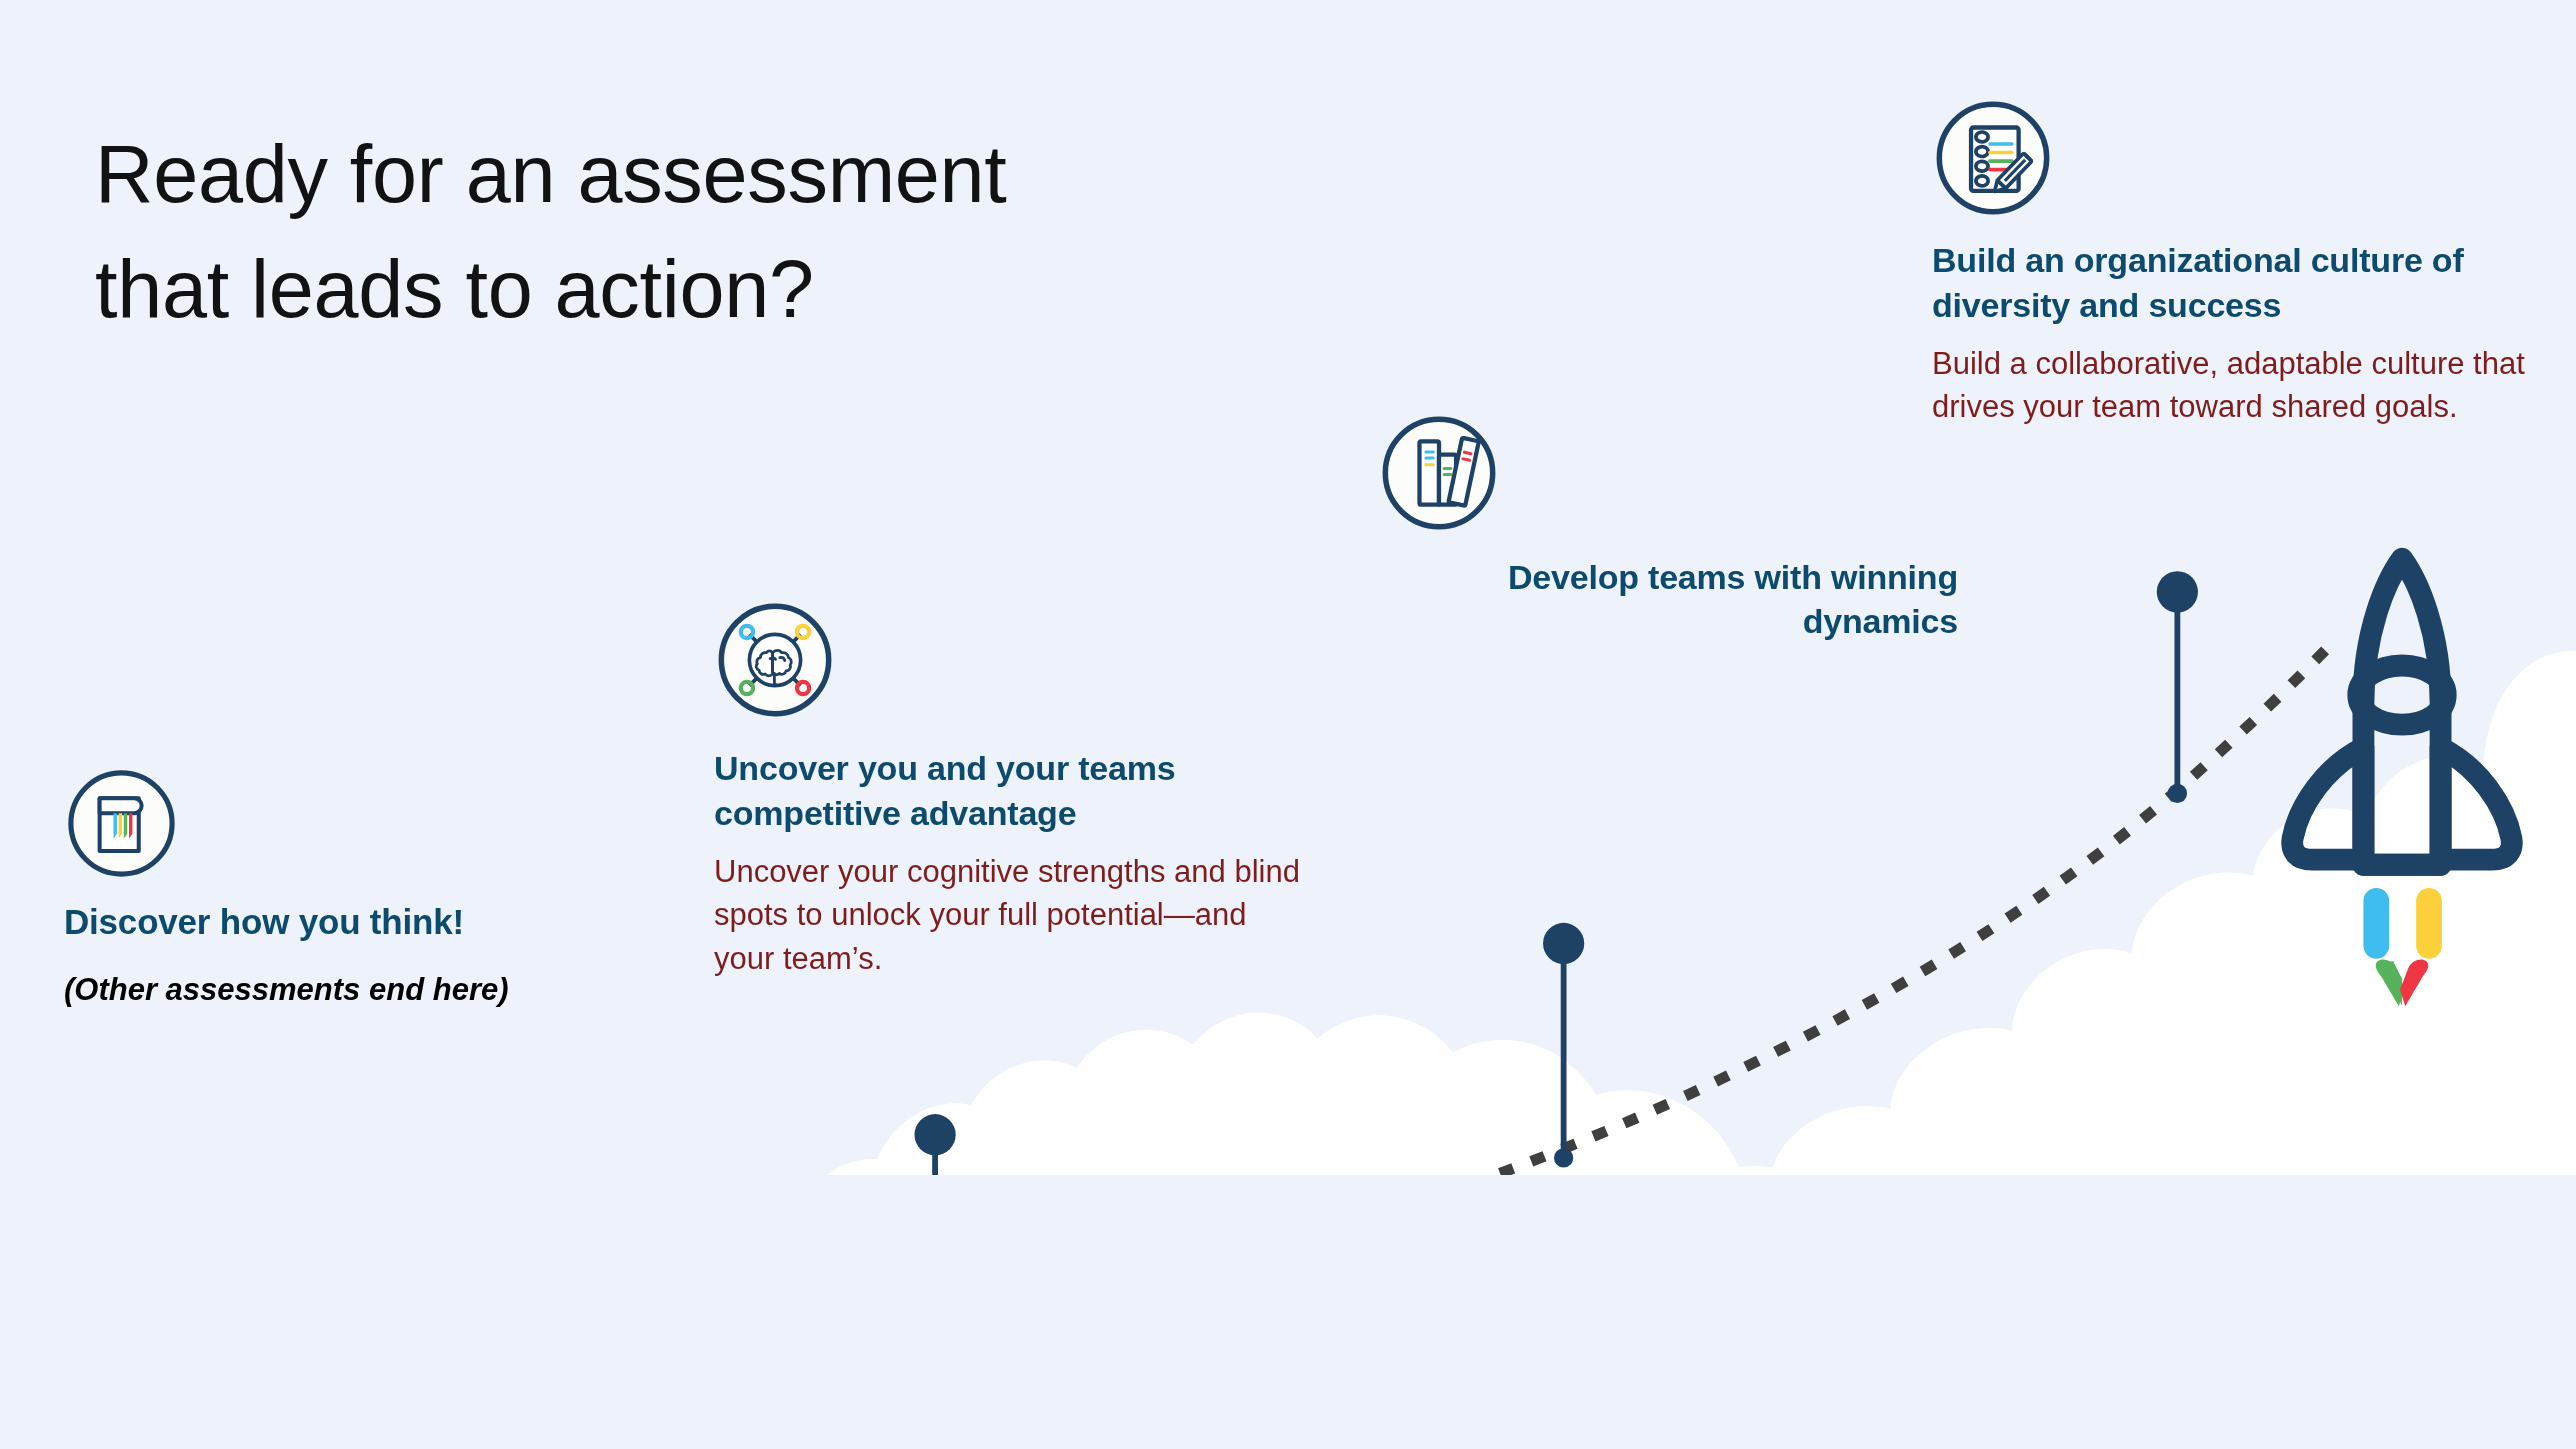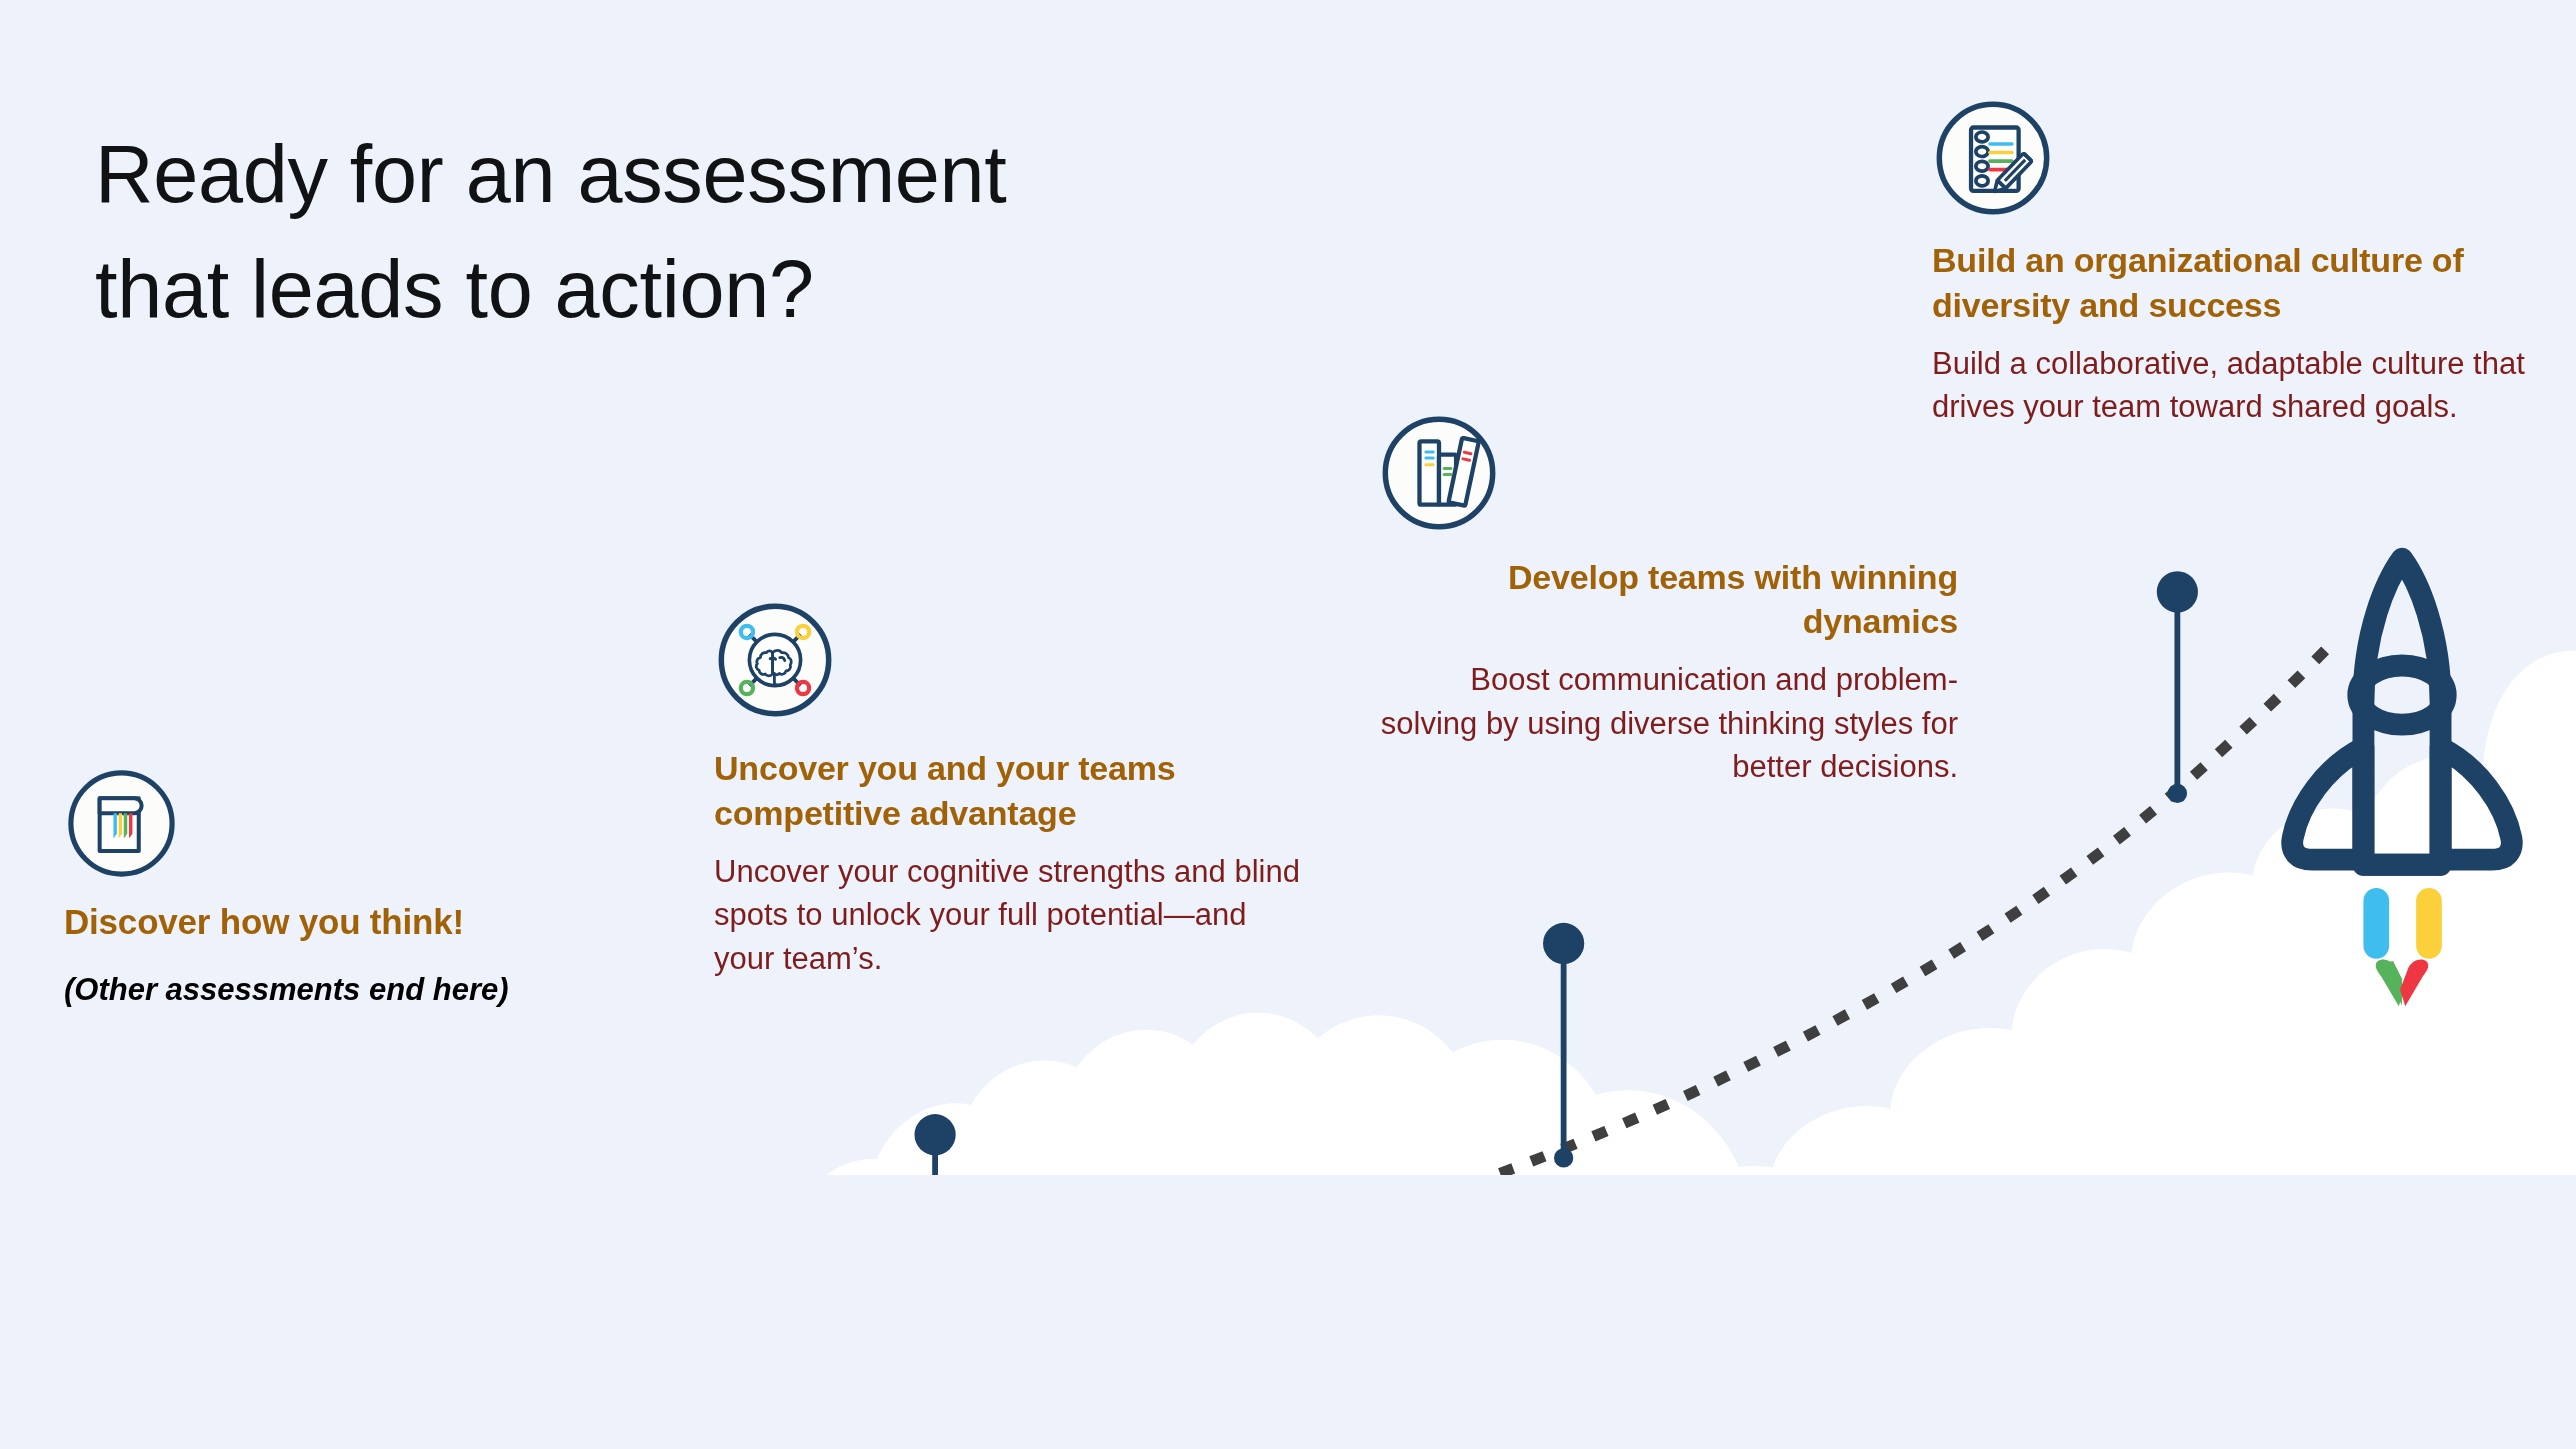--- a/index.html
+++ b/index.html
@@ -61,21 +61,21 @@
     width: 129px;
     height: 129px;
     margin-bottom: 18px;
   }
   .ms-icon-wrap svg { display: block; width: 129px; height: 129px; }
 
   .ms-title {
     font-size: 34px;
     font-weight: bold;
     line-height: 1.32;
-    color: #a16207;
+    color: #0c4a6e;
     margin: 0 0 14px 0;
     letter-spacing: -0.2px;
   }
   .ms-desc {
     font-size: 31px;
     line-height: 1.40;
     color: #7f1d1d;
     margin: 0;
     font-weight: 400;
   }
@@ -282,21 +282,20 @@
         <rect x="106" y="90" width="16" height="5" rx="2.5" fill="#56b25b"></rect>
         <rect x="106" y="100" width="16" height="5" rx="2.5" fill="#56b25b"></rect>
         <g transform="rotate(12 140 100)">
           <rect x="132" y="64" width="16" height="5" rx="2.5" fill="#ee3742"></rect>
           <rect x="132" y="75" width="16" height="5" rx="2.5" fill="#ee3742"></rect>
         </g>
       </svg>
     </div>
 
     <div class="ms-title">Develop teams with winning dynamics</div>
-    <p class="ms-desc">Boost communication and problem-solving by using diverse thinking styles for better decisions.</p>
   </div>
 
   <div class="milestone" id="milestone-4">
 
     <div class="ms-icon-wrap">
       <svg viewBox="0 0 200 200">
         <circle cx="100" cy="100" r="88" fill="#fcfcfb" stroke="#1e4166" stroke-width="9"></circle>
         <rect x="64" y="50" width="78" height="104" rx="4" fill="#ffffff" stroke="#1e4166" stroke-width="7"></rect>
         <g fill="none" stroke="#1e4166" stroke-width="6" stroke-linecap="round">
           <path d="M72 66 a10 8 0 1 0 0 -1 z"></path>

